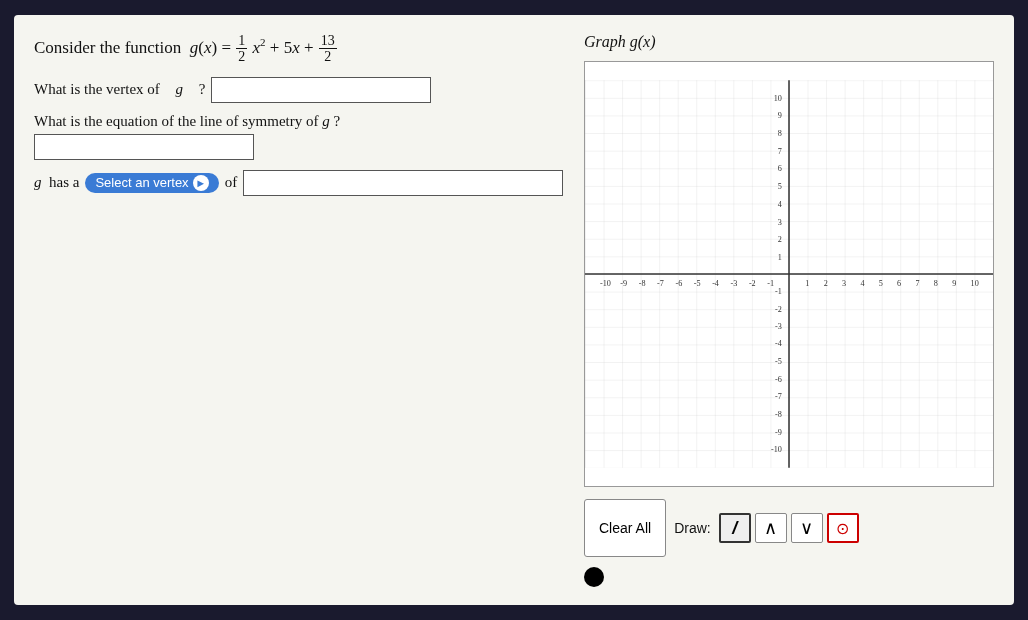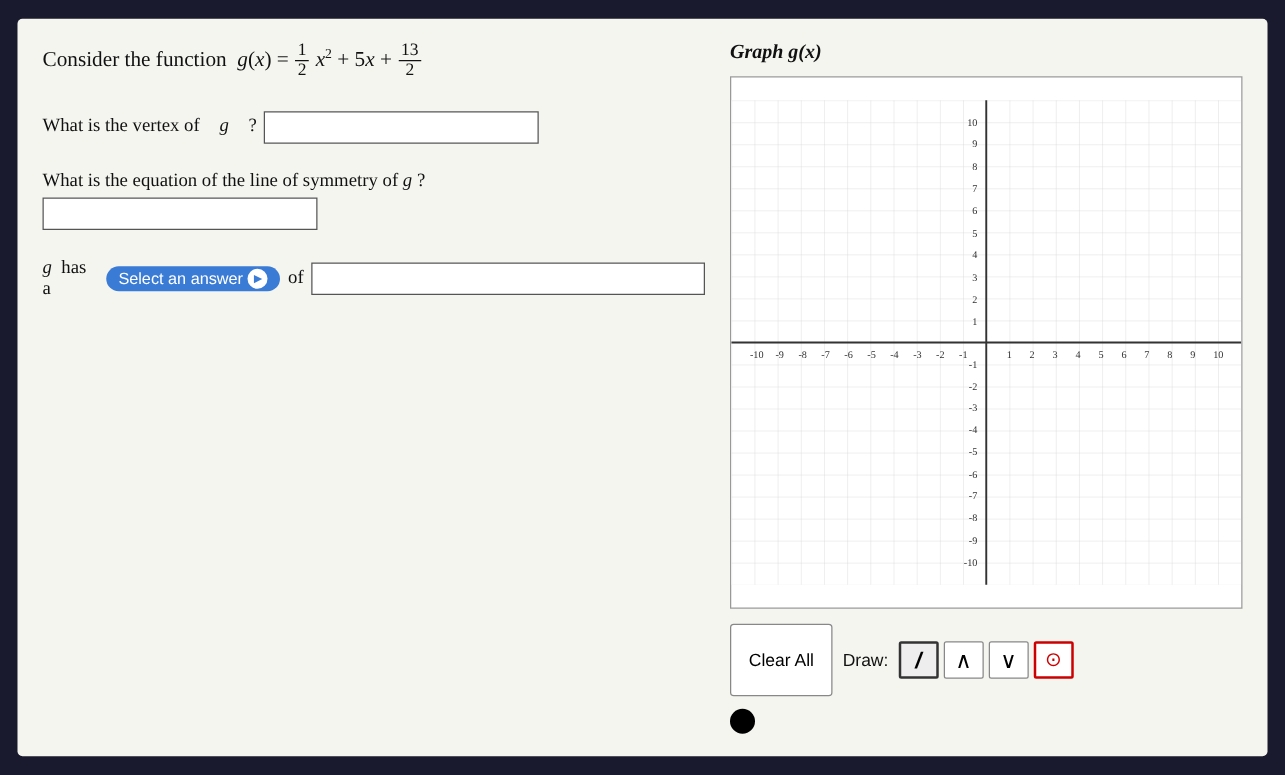--- a/index.html
+++ b/index.html
@@ -21,21 +21,21 @@
       display: flex;
       flex-direction: row;
       padding: 18px 20px 18px 20px;
       gap: 20px;
       border-radius: 4px;
     }
     .left-panel {
       flex: 0 0 530px;
       display: flex;
       flex-direction: column;
-      gap: 12px;
+      gap: 0px;
     }
     .right-panel {
       flex: 1;
       display: flex;
       flex-direction: column;
       gap: 6px;
     }
     .function-title {
       font-size: 17px;
       margin-bottom: 12px;
@@ -126,21 +126,20 @@
       gap: 6px;
       font-size: 15px;
       margin-top: auto;
     }
     
     .graph-title {
       font-size: 16px;
       font-style: italic;
       margin-bottom: 4px;
       color: #111;
-      font-weight: bold;
     }
     .graph-wrapper {
       position: relative;
       background: white;
       border: 1px solid #999;
       width: 100%;
       flex: 1;
     }
     .graph-svg {
       width: 100%;
@@ -246,21 +245,21 @@
     <div class="symmetry-block">
       <div class="symmetry-label">
         <span>What is the equation of the line of symmetry of</span>&nbsp;<span class="math-text">g</span>&nbsp;<span>?</span>
       </div>
       <input class="symmetry-input" type="text" style="">
     </div>
 
     <div class="has-a-row">
       <span><span class="math-text">g</span>&nbsp; has a</span>
       <button class="select-answer-btn">
-        <span>Select an answer</span>
+        <span>Select an vertex</span>
         <span class="circle-icon">►</span>
       </button>
       <span>of</span>
       <input class="answer-box-wide" type="text" style="">
     </div>
 
 
   </div>
 
   <div class="right-panel">

